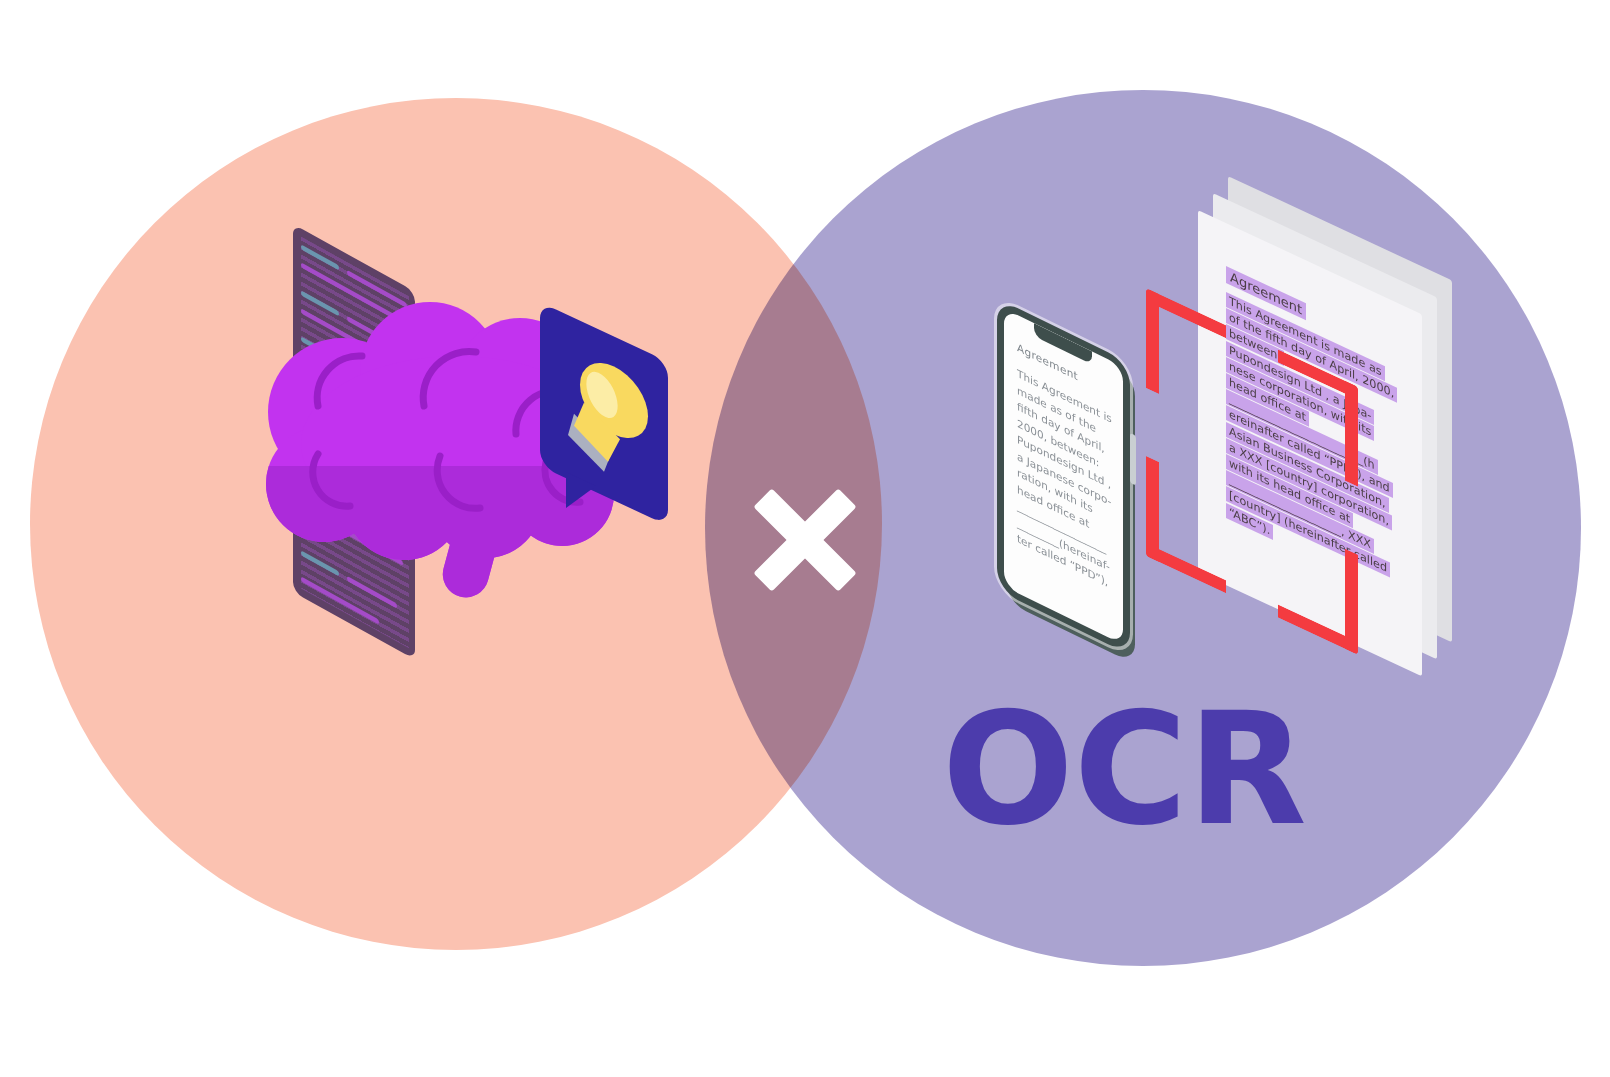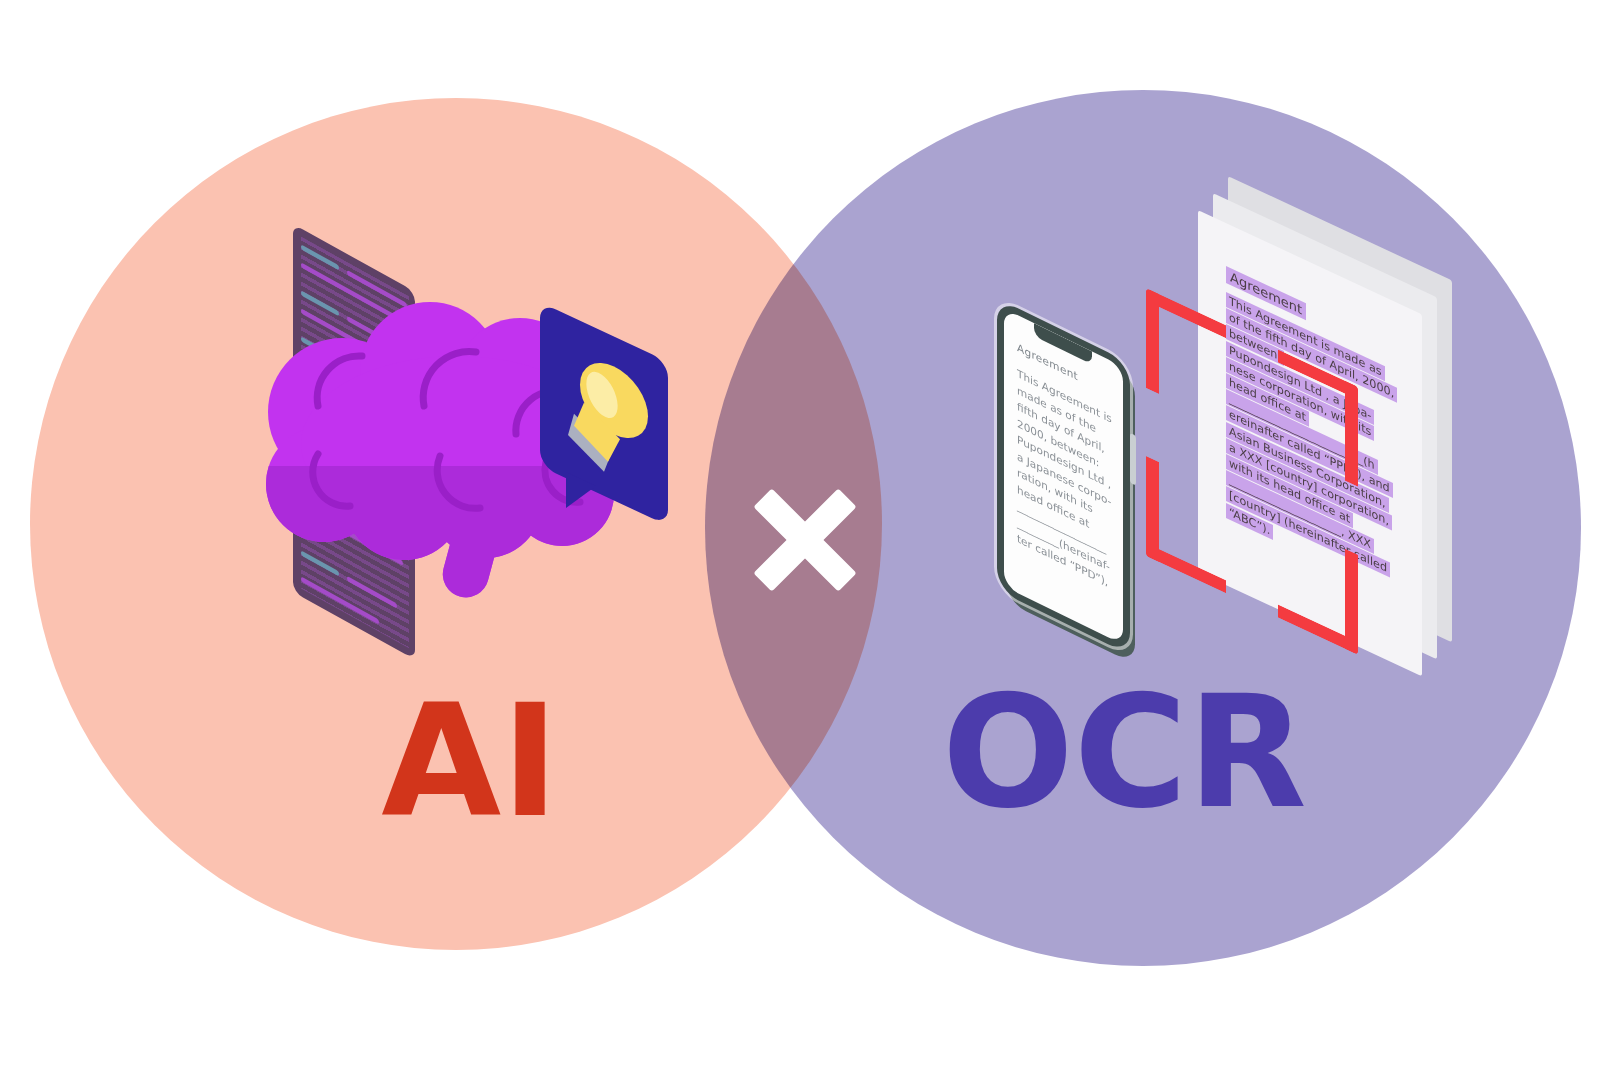--- a/index.html
+++ b/index.html
@@ -12,21 +12,21 @@
   .circle.right{left:705px;top:90px;width:876px;height:876px;background:#AAA3D0;}
   .art-layer{position:absolute;inset:0;}
   
   .times{position:absolute;left:755px;top:490px;width:100px;height:100px;}
   .times i{position:absolute;left:-10px;top:37px;width:120px;height:26px;background:#ffffff;border-radius:3px;}
   .times .b1{transform:rotate(45deg);}
   .times .b2{transform:rotate(-45deg);}
   
   .label{position:absolute;font-weight:700;font-size:155px;line-height:1;text-align:center;}
   .label.ai{left:370px;top:684px;width:200px;color:#D2351B;}
-  .label.ocr{left:942px;top:675px;width:360px;color:#4C3CAC;}
+  .label.ocr{left:942px;top:692px;width:360px;color:#4C3CAC;}
   
   .server-panel{position:absolute;left:293px;top:224px;width:122px;height:368px;background:#5E4166;
                 border-radius:10px;transform:skewY(29deg);transform-origin:0 0;}
   .server-panel .stripes{position:absolute;left:8px;right:6px;top:8px;bottom:8px;opacity:.85;
     background:repeating-linear-gradient(to bottom,#7C4A90 0 4px,transparent 4px 9px);}
   .server-panel i{position:absolute;height:5px;border-radius:2.5px;display:block;}
   .server-panel i.t{background:#6A95AE;width:38px;left:8px;}
   .server-panel i.m{background:#A44BC8;}
   
   .connector{position:absolute;left:415px;top:512px;width:18px;height:30px;
@@ -144,21 +144,20 @@
     <div class="bubble">
       <svg width="96" height="128" viewBox="0 0 96 128">
         <path d="M14,76 L52,96 L44,120 L8,100 Z" fill="#ABB0C0"></path>
         <circle cx="54" cy="44" r="34" fill="#F9D95F"></circle>
         <path d="M 24,60 L 60,80 L 48,108 L 14,88 Z" fill="#F9D95F"></path>
         <ellipse cx="42" cy="44" rx="15" ry="21" fill="#FCEDA6" transform="rotate(-18 42 44)"></ellipse>
       </svg>
       <div class="tail"></div>
     </div>
 
-    <div class="label ai">AI</div>
 
     <div class="page p3"></div>
     <div class="page p2"></div>
     <div class="page p1">
       <div class="d-title"><span>Agreement</span></div>
       <div class="d-line"><span>This Agreement is made as</span></div>
       <div class="d-line"><span>of the fifth day of April, 2000,</span></div>
       <div class="d-line"><span>between:</span></div>
       <div class="d-line"><span>Pupondesign Ltd , a Japa-</span></div>
       <div class="d-line"><span>nese corporation, with its</span></div>

